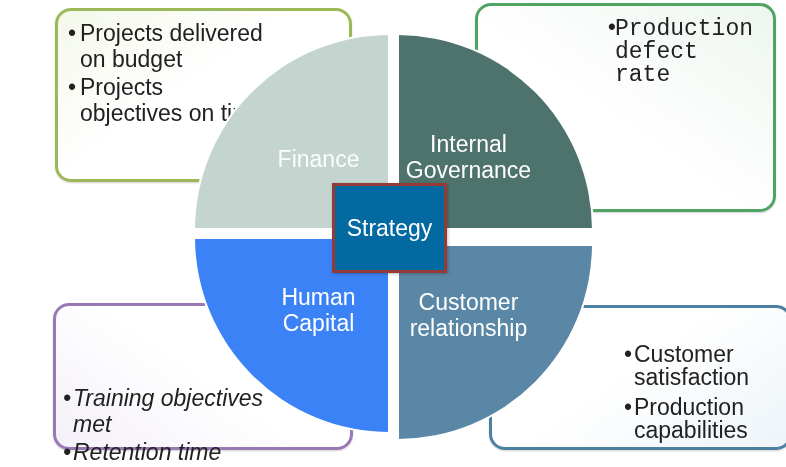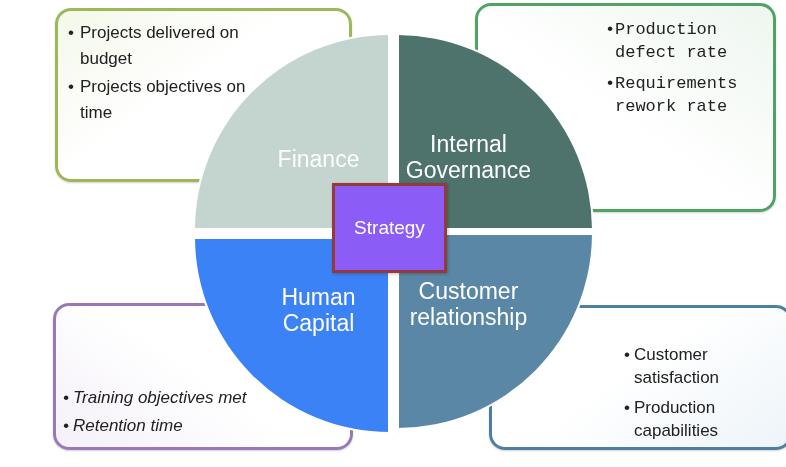--- a/index.html
+++ b/index.html
@@ -5,21 +5,21 @@
   html,body{margin:0;padding:0;background:#ffffff;}
   .stage{
     position:relative;width:786px;height:467px;overflow:hidden;
     font-family:"Liberation Sans", sans-serif;background:#ffffff;
   }
   
   .callout{
     position:absolute;z-index:1;border:3px solid;border-radius:16px;
     box-sizing:border-box;box-shadow:0 1px 2px rgba(0,0,0,.18);
   }
-  .callout ul{list-style:none;margin:0;padding:0;font-size:17px;color:#212121;}
+  .callout ul{list-style:none;margin:0;padding:0;font-size:23px;color:#212121;}
   .callout li{position:relative;}
   .callout li::before{content:"\2022";display:inline-block;}
   .callout-tl{left:55px;top:8px;width:297px;height:174px;border-color:#9bb958;
     background:linear-gradient(145deg,#f4f8ea,#ffffff 45%);}
   .callout-tl ul{margin:9px 0 0 10px;line-height:26px;}
   .callout-tl li{width:185px;padding-left:12px;margin-bottom:2px;}
   .callout-tl li::before{width:12px;margin-left:-12px;}
   .callout-tr{left:475px;top:3px;width:301px;height:209px;border-color:#4fa463;
     background:linear-gradient(215deg,#eef6ef,#ffffff 55%);}
   .callout-tr ul{margin:12px 0 0 127px;line-height:23px;font-family:Liberation Mono, monospace;}
@@ -36,53 +36,52 @@
   .callout-br li{width:150px;padding-left:10px;margin-bottom:7px;}
   .callout-br li::before{width:10px;margin-left:-10px;}
   
   .quad{
     position:absolute;z-index:2;width:197px;height:197px;
     border:2px solid #ffffff;box-sizing:border-box;
   }
   .quad-tl{left:193px;top:33px;background:#c4d4ce;border-top-left-radius:100%;}
   .quad-tr{left:397px;top:33px;background:#4e736d;border-top-right-radius:100%;}
   .quad-bl{left:193px;top:237px;background:#3b82f6;border-bottom-left-radius:100%;}
-  .quad-br{left:397px;top:233px;background:#5b87a7;border-bottom-right-radius:100%;}
+  .quad-br{left:397px;top:244px;background:#5b87a7;border-bottom-right-radius:100%;}
   .qlabel{
     position:absolute;transform:translate(-50%,-50%);
     color:#ffffff;font-size:23px;line-height:26px;text-align:center;
   }
   .qlabel-tl{left:64%;top:64%;width:130px;color:rgba(255,255,255,.95);}
   .qlabel-tr{left:36%;top:63%;width:150px;}
   .qlabel-bl{left:64%;top:37%;width:100px;}
   .qlabel-br{left:36%;top:36%;width:140px;}
   
   .strategy{
     position:absolute;z-index:3;left:332px;top:183px;width:115px;height:90px;
-    box-sizing:border-box;border:3px solid #943a37;background:#8b5cf6;
+    box-sizing:border-box;border:3px solid #943a37;background:#0369a1;
     display:flex;align-items:center;justify-content:center;
-    color:#ffffff;font-size:19px;box-shadow:1px 1px 3px rgba(0,0,0,.25);
+    color:#ffffff;font-size:23px;box-shadow:1px 1px 3px rgba(0,0,0,.25);
   }
 </style>
 </head>
 <body>
 
 <div class="stage">
 
   <div class="callout callout-tl">
     <ul>
       <li>Projects delivered on budget</li>
       <li>Projects objectives on time</li>
     </ul>
   </div>
 
   <div class="callout callout-tr">
     <ul>
       <li>Production defect rate</li>
-      <li>Requirements rework rate</li>
     </ul>
   </div>
 
   <div class="callout callout-bl">
     <ul>
       <li>Training objectives met</li>
       <li>Retention time</li>
     </ul>
   </div>
 

